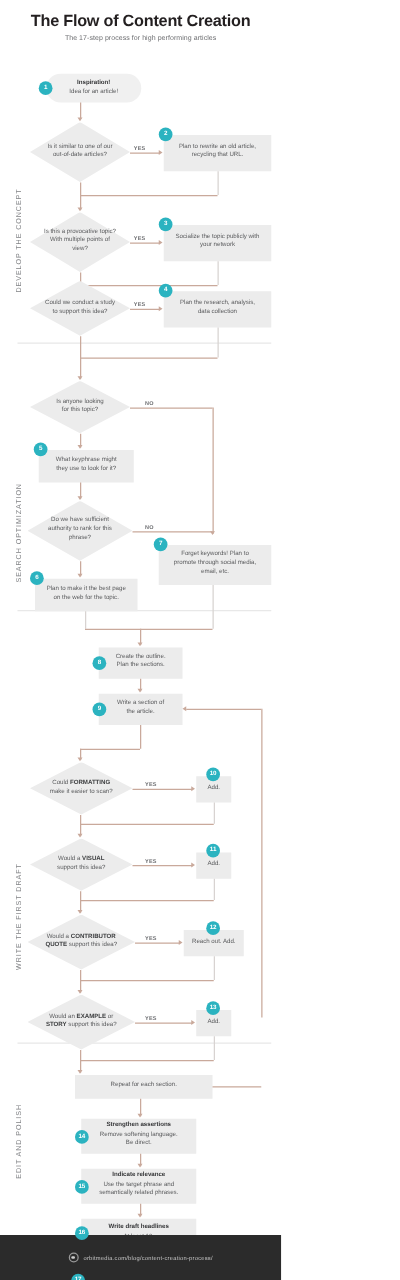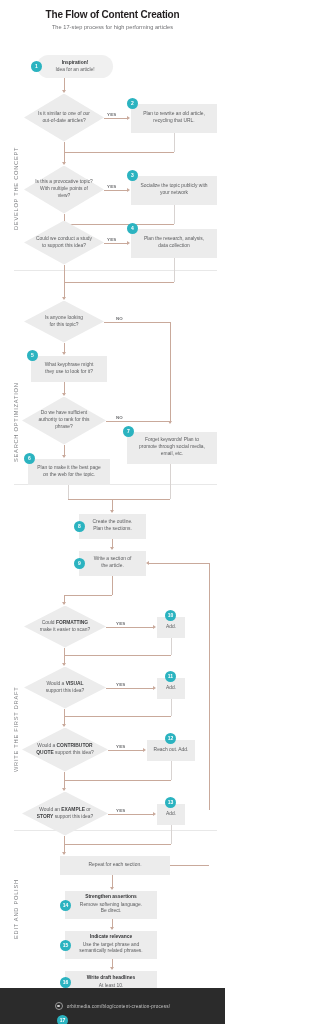--- a/index.html
+++ b/index.html
@@ -10,21 +10,21 @@
     width:225px;
     height:1024px;
     position:relative;
     overflow:hidden;
     color:#58595b;
   }
 
   
   .header { text-align:center; padding:9px 10px 4px; }
   .title {
-    font-size:10px; font-weight:bold; color:#231f20;
+    font-size:13px; font-weight:bold; color:#231f20;
     letter-spacing:-0.2px;
   }
   .subtitle {
     font-size:5.6px; color:#6d6e71; margin-top:3.5px; letter-spacing:0.05px;
   }
 
   
   .canvas { position:relative; width:225px; height:952px; }
 
   

